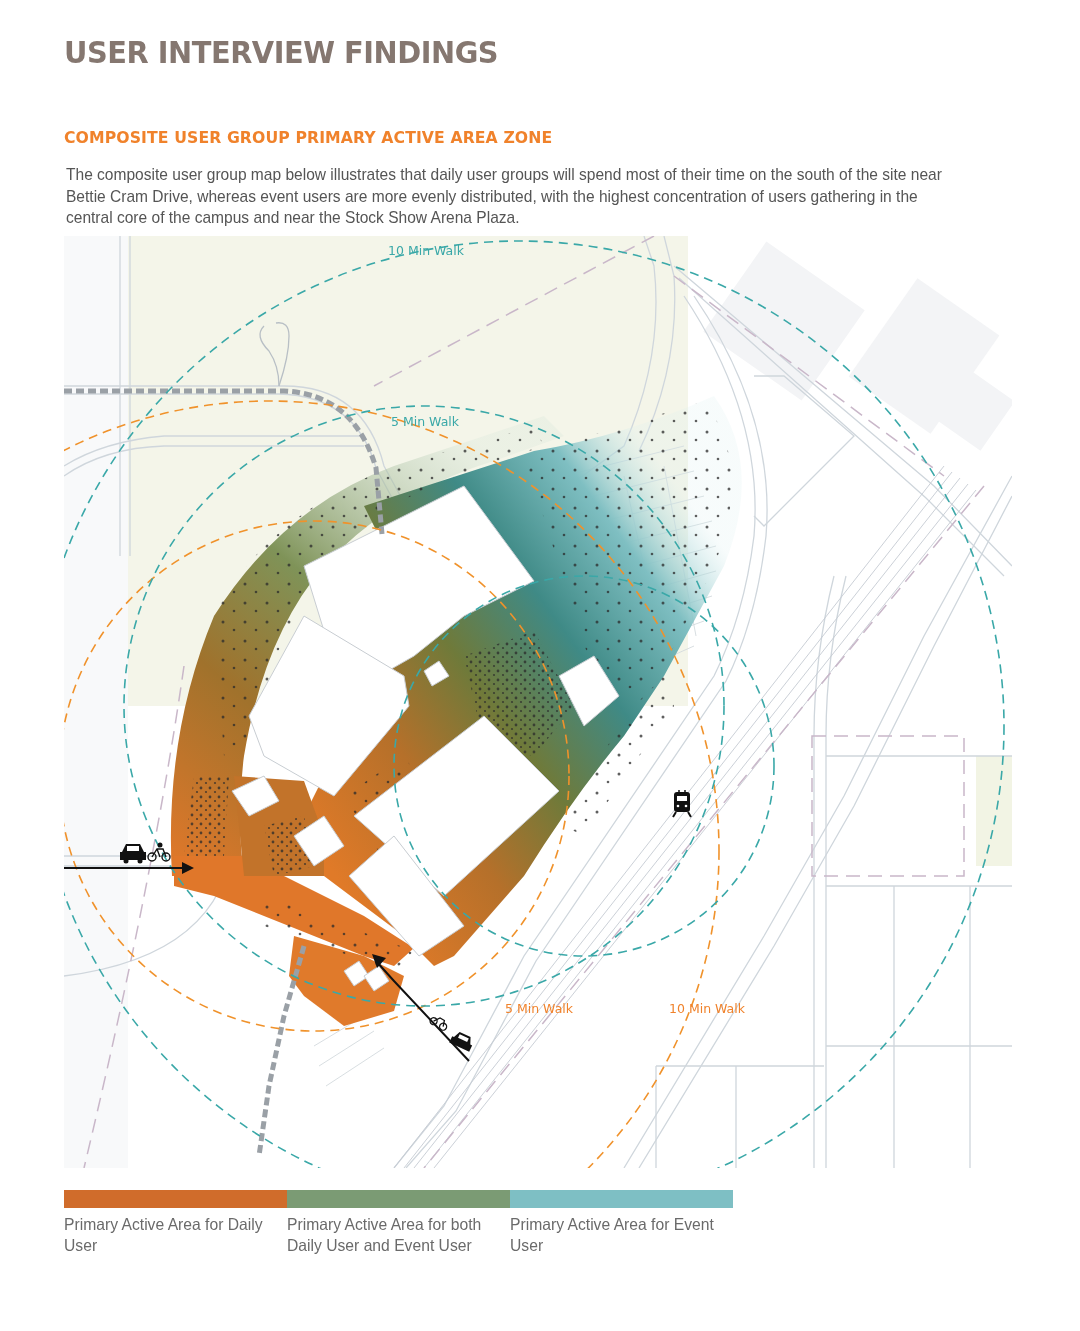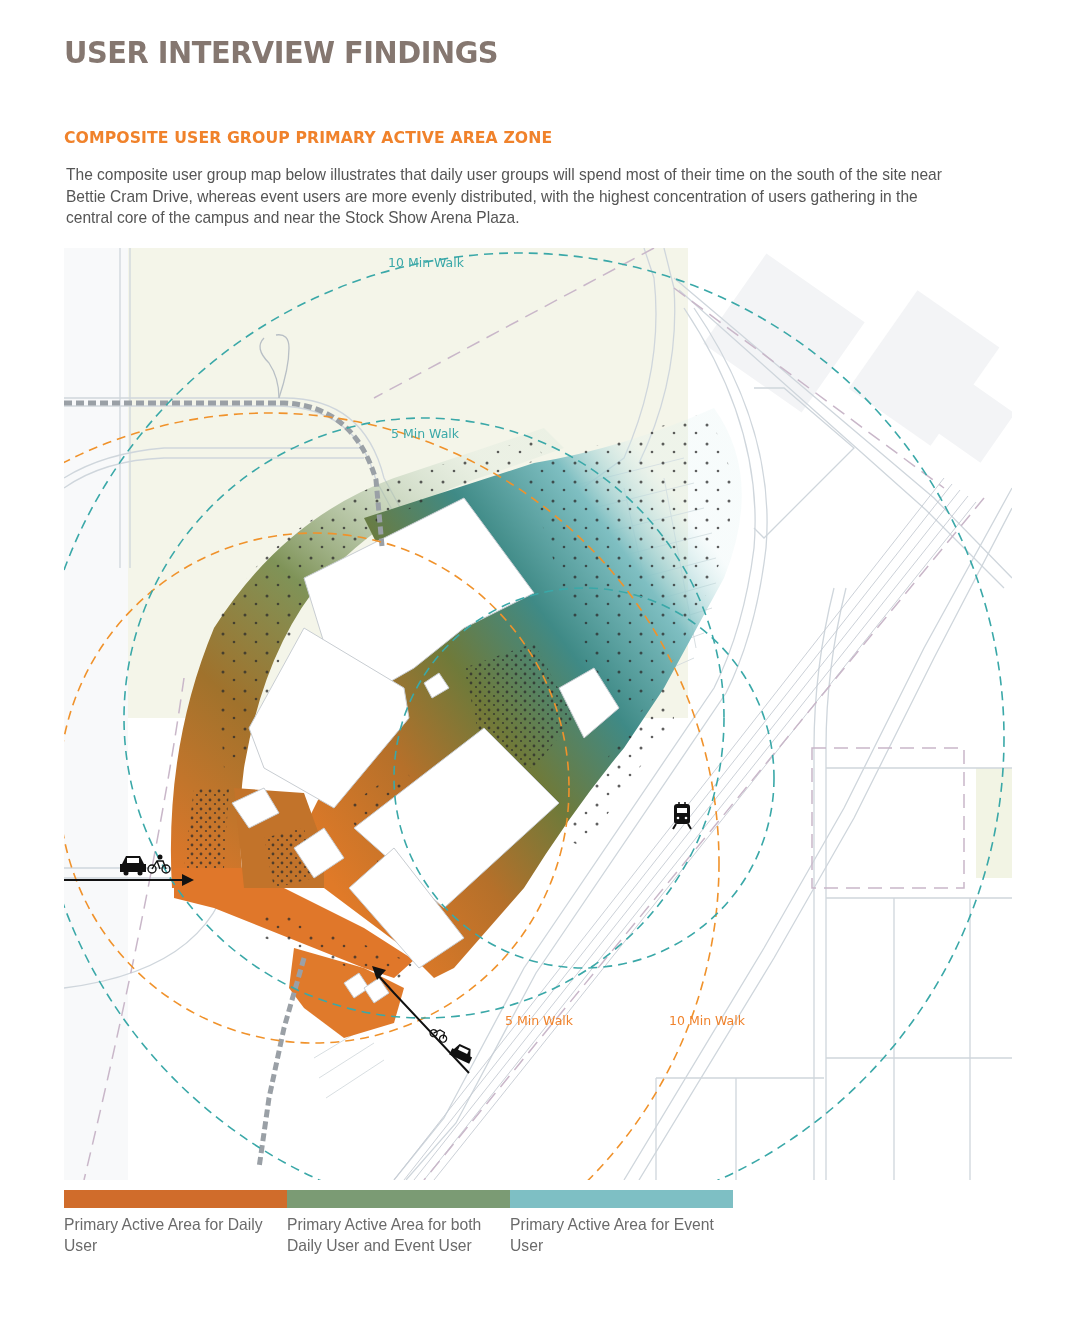--- a/index.html
+++ b/index.html
@@ -16,21 +16,21 @@
     font-size: 16.5px; letter-spacing: 0.1px; color: #f0822b;
     transform: scaleX(0.95); transform-origin: left top;
   }
   .intro {
     position: absolute; left: 66px; top: 164px; width: 940px;
     font-family: "Liberation Sans", sans-serif; font-size: 16.2px;
     line-height: 21.5px; color: #555555;
     transform: scaleX(0.96); transform-origin: left top;
   }
   .map {
-    position: absolute; left: 64px; top: 248px; width: 948px; height: 932px;
+    position: absolute; left: 64px; top: 236px; width: 948px; height: 932px;
     overflow: hidden; background: #ffffff;
   }
   .map svg { display: block; }
   .legend-bar { position: absolute; top: 1190px; height: 18px; }
   .legend-label {
     position: absolute; top: 1214px; width: 220px;
     font-family: "Liberation Sans", sans-serif; font-size: 16.5px; line-height: 21px;
     color: #6a6a6a; transform: scaleX(0.95); transform-origin: left top;
   }
   .map-label {

